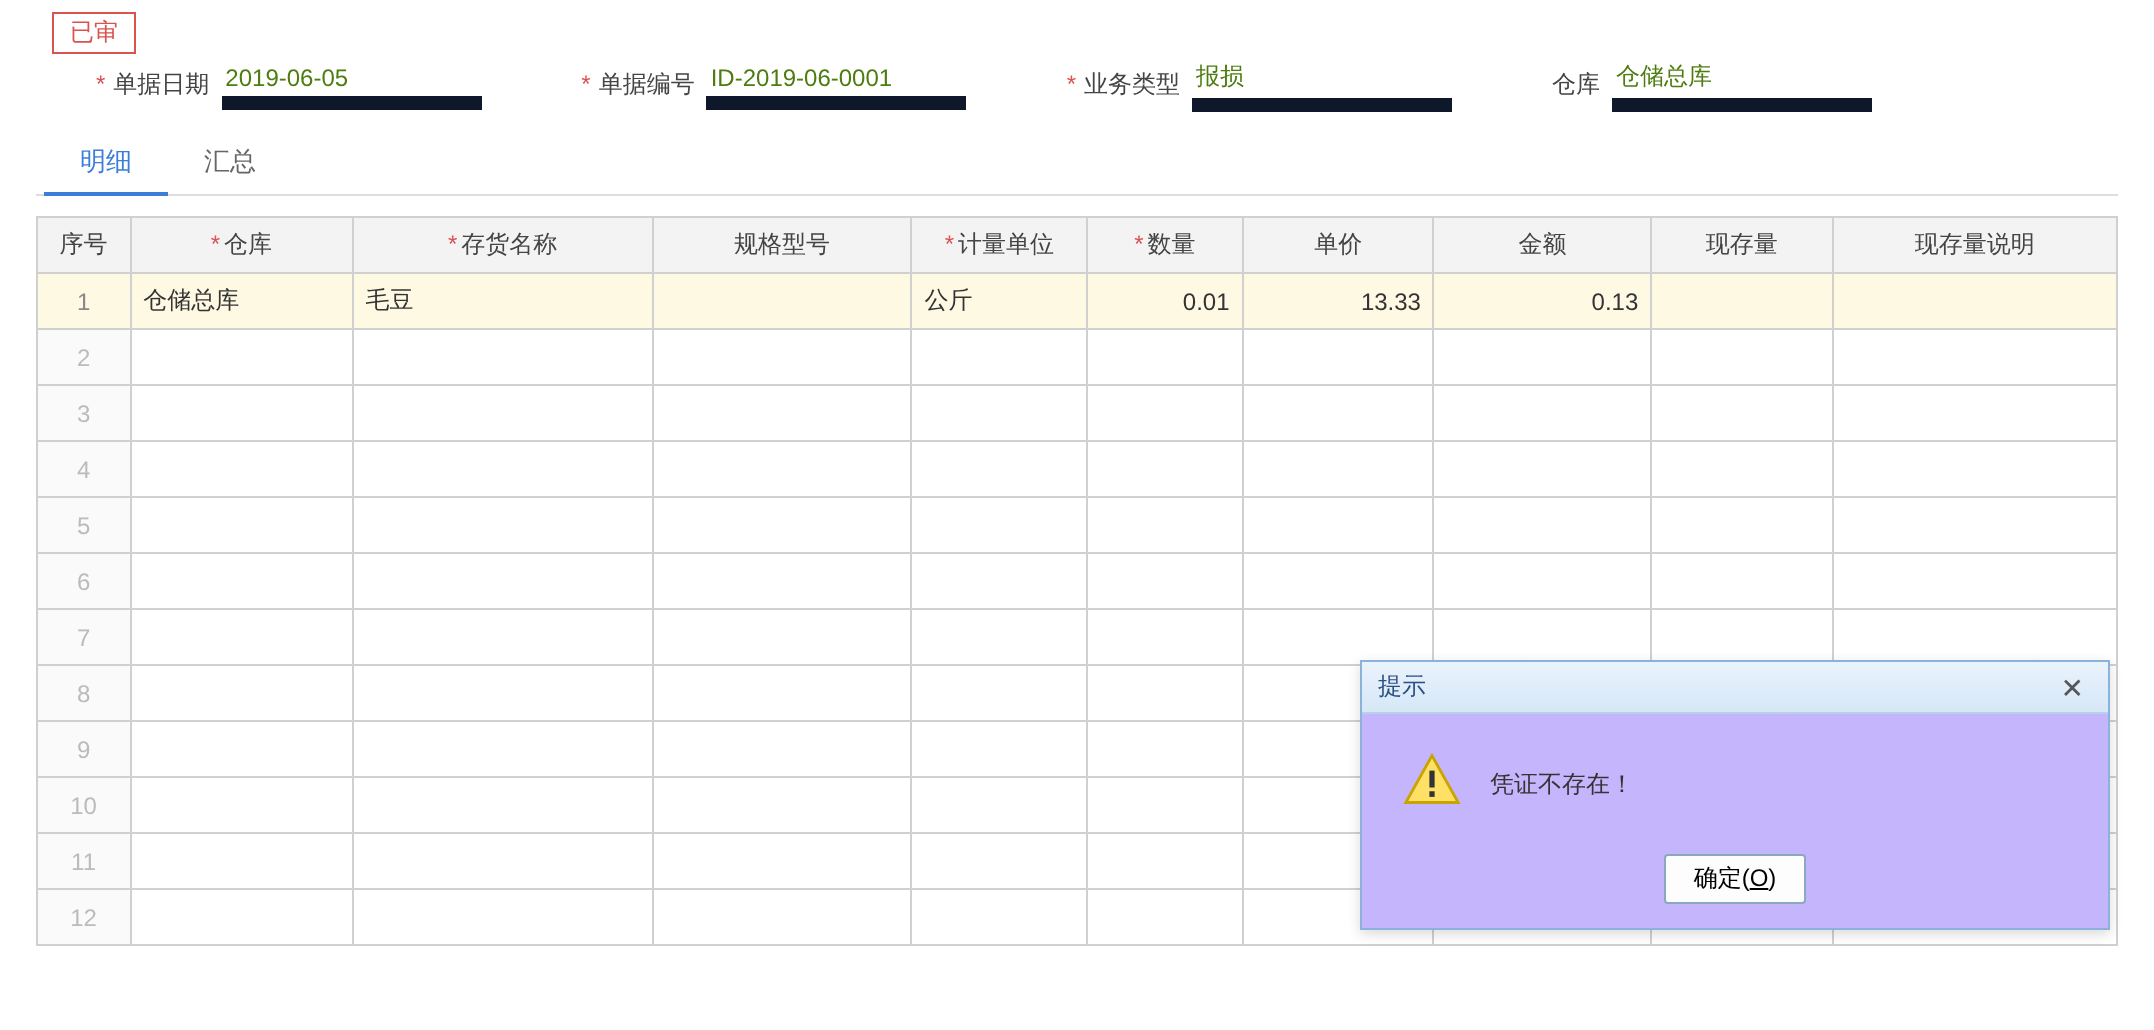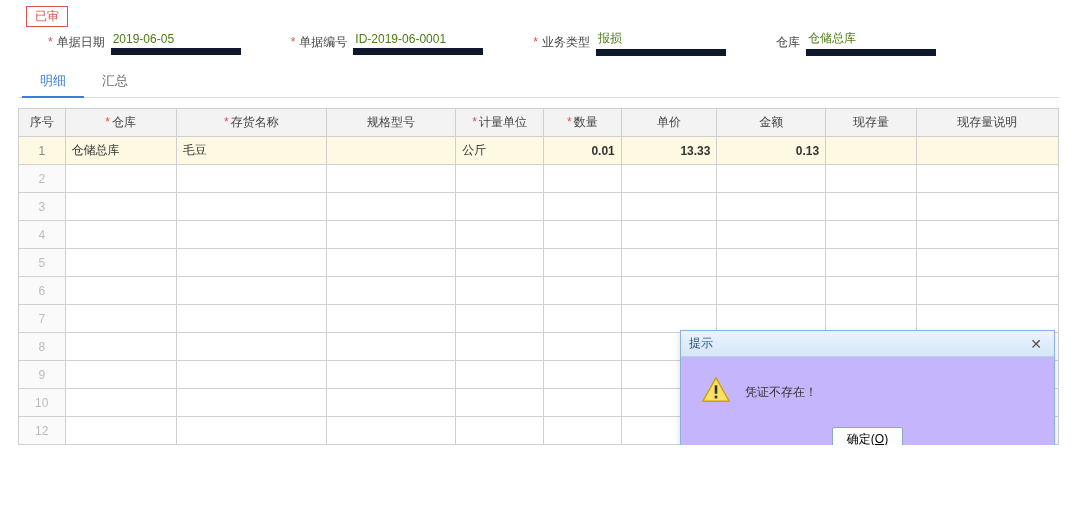--- a/index.html
+++ b/index.html
@@ -80,21 +80,21 @@
   col.c-wh  { width: 86px; }
   col.c-name{ width: 116px; }
   col.c-spec{ width: 100px; }
   col.c-unit{ width: 68px; }
   col.c-qty { width: 60px; }
   col.c-price{width: 74px;}
   col.c-amount{width:84px;}
   col.c-stock{width: 70px;}
   col.c-note{ width: 110px;}
   td.seq { text-align: center; color: #888; background: #fafafa; }
-  td.num { text-align: right; font-weight: bold; }
+  td.num { text-align: right; }
   tr.data td { background: #fef9e3; }
   tr.data td.seq { background: #fef9e3; }
   tr.empty td { color: #bbb; }
 
   .dialog {
     position: absolute;
     top: 330px;
     left: 680px;
     width: 375px;
     border: 1px solid #8ab2da;
@@ -310,20 +310,32 @@
           <td></td>
           <td></td>
           <td></td>
           <td></td>
           <td></td>
           <td></td>
           <td></td>
           <td></td>
         </tr>
         <tr class="empty">
+          <td class="seq">11</td>
+          <td></td>
+          <td></td>
+          <td></td>
+          <td></td>
+          <td></td>
+          <td></td>
+          <td></td>
+          <td></td>
+          <td></td>
+        </tr>
+        <tr class="empty">
           <td class="seq">12</td>
           <td></td>
           <td></td>
           <td></td>
           <td></td>
           <td></td>
           <td></td>
           <td></td>
           <td></td>
           <td></td>

